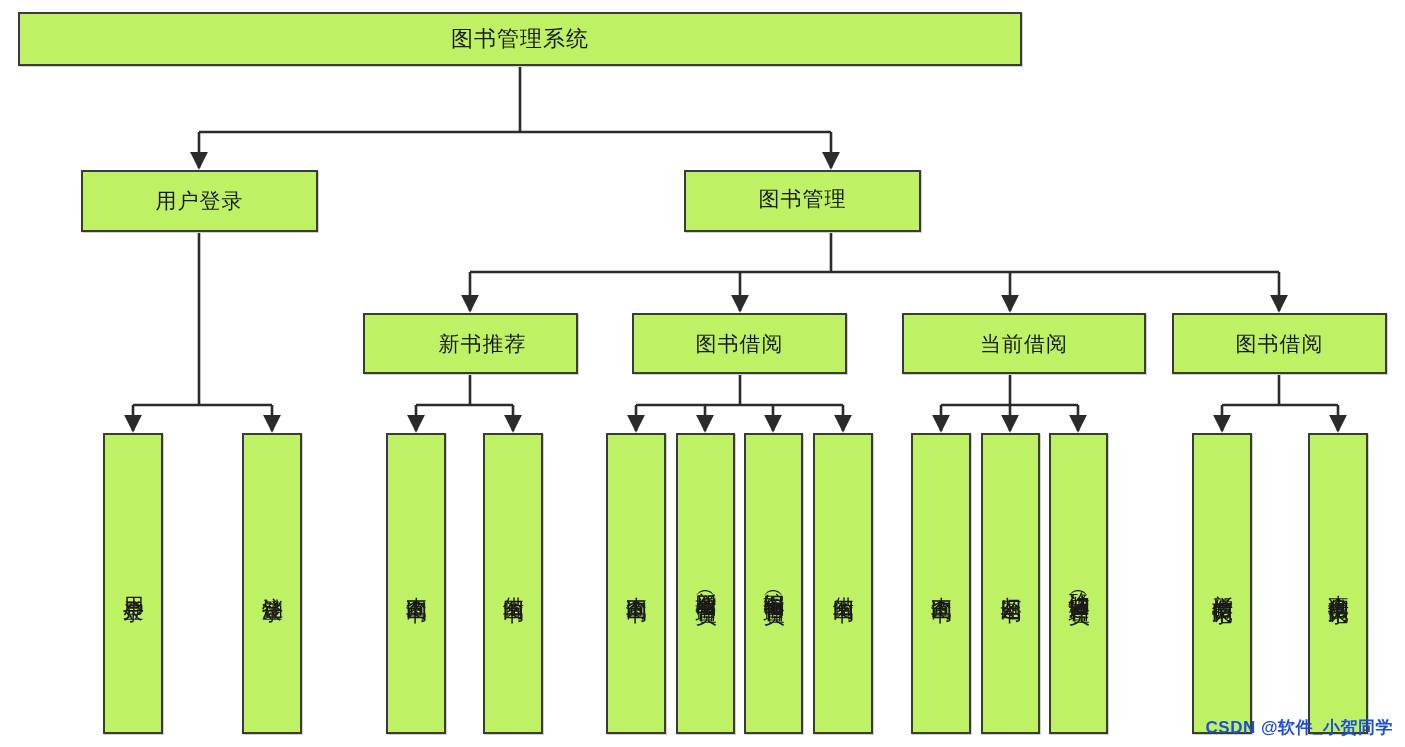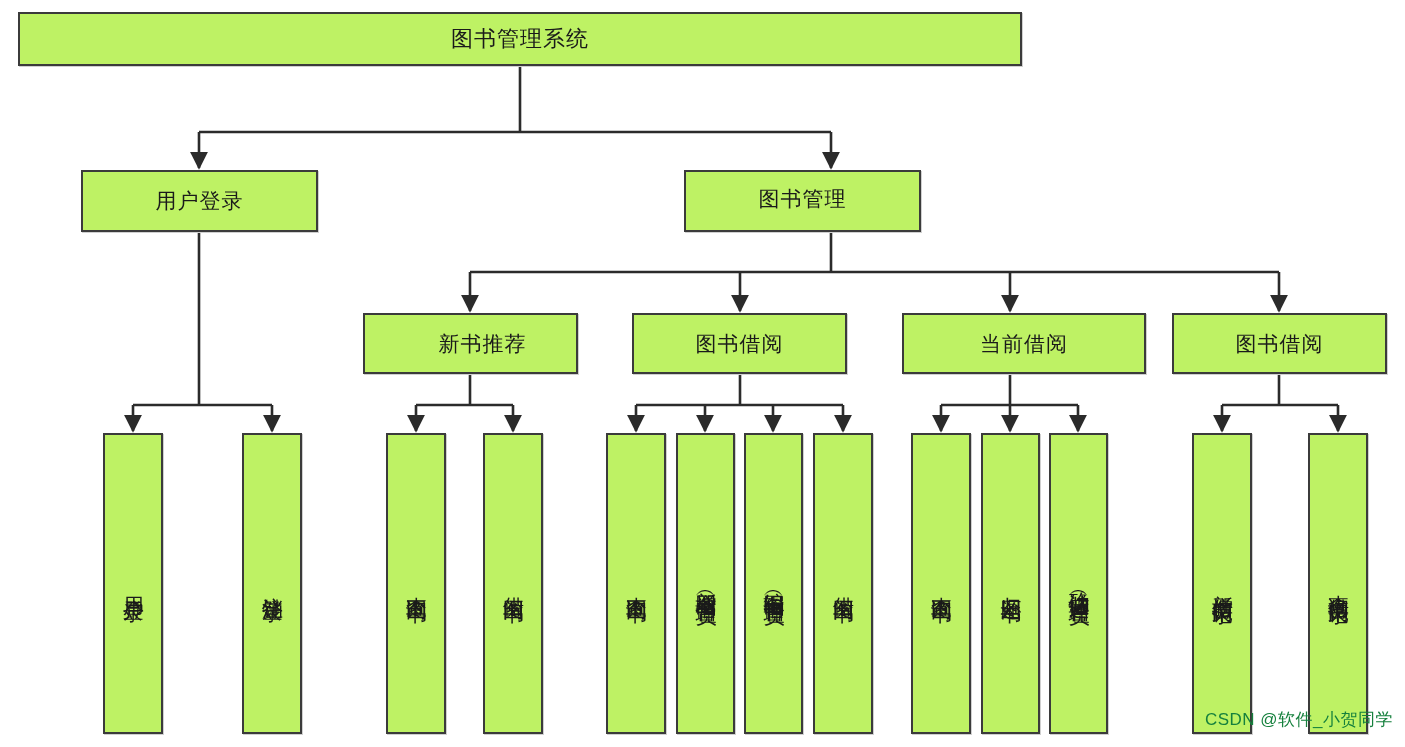--- a/index.html
+++ b/index.html
@@ -56,26 +56,27 @@
   }
   .node.vert .vtext {
     writing-mode: vertical-rl;
     text-orientation: upright;
     display: block;
     text-align: center;
   }
   #watermark {
     position: absolute;
     right: 12px;
-    bottom: 16px;
+    bottom: 8px;
     font-size: 17px;
-    color: #15803d;
+    color: #1d4ed8;
     letter-spacing: 0.5px;
     white-space: nowrap;
     font-family: "Liberation Sans", "DejaVu Sans", sans-serif;
+    font-weight: bold;
   }
 </style>
 </head>
 <body>
 
 <div id="canvas">
 
   <svg id="edges" viewBox="0 0 1405 747" xmlns="http://www.w3.org/2000/svg">
     <defs>
       <marker id="arrow" viewBox="0 0 10 10" refX="9" refY="5" markerWidth="7" markerHeight="7" orient="auto-start-reverse">

